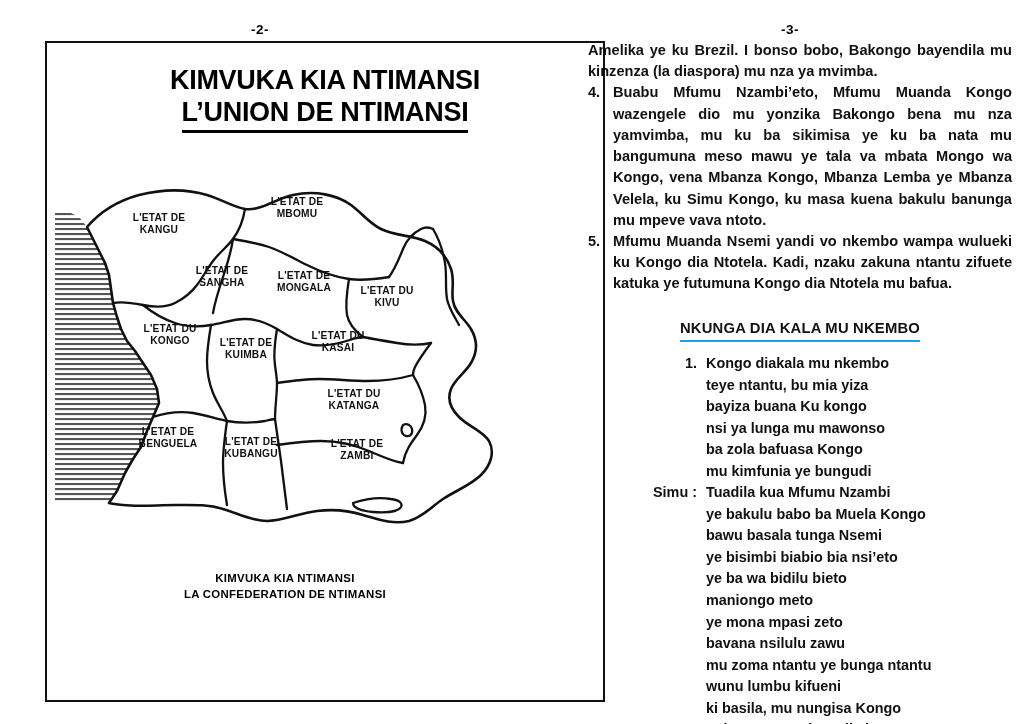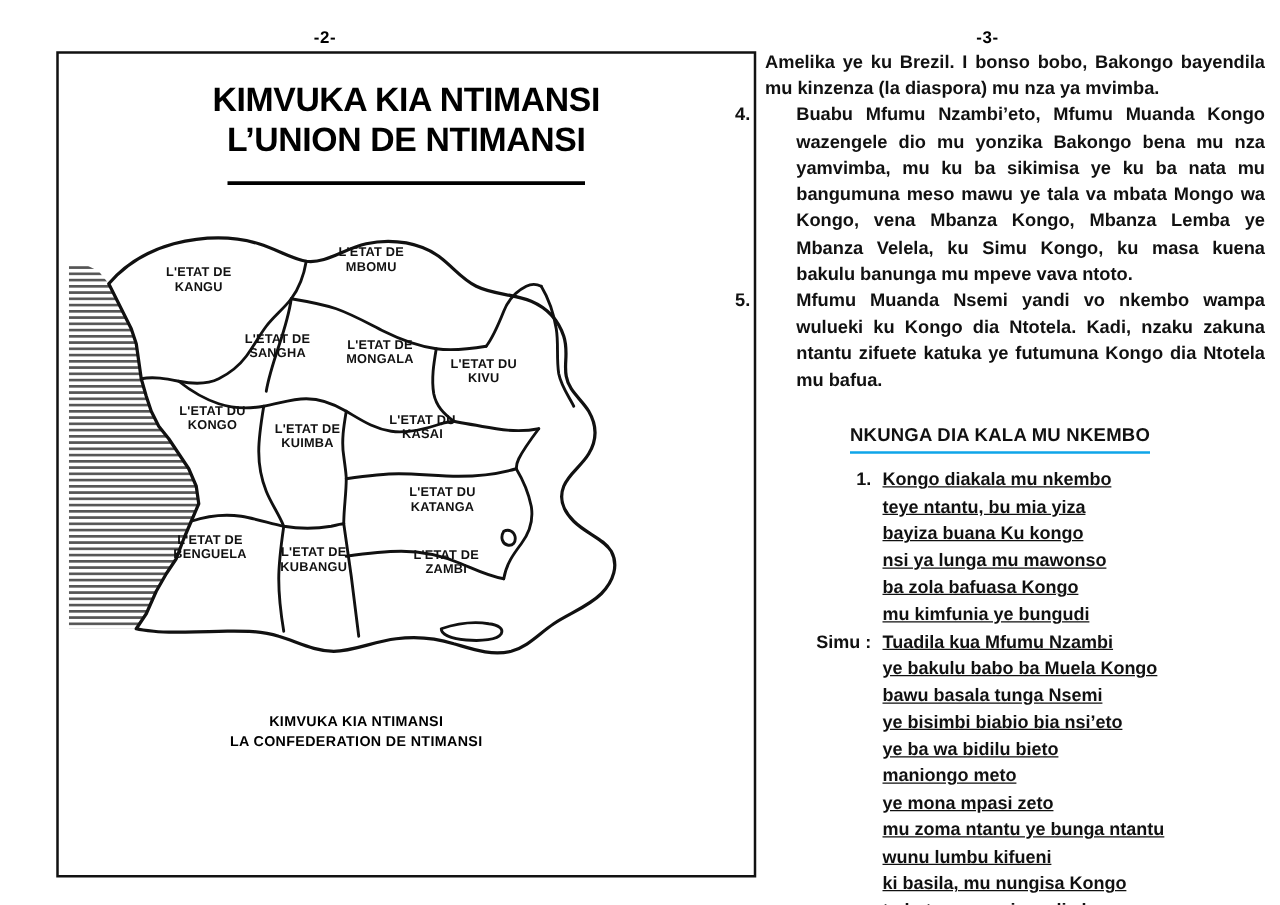--- a/index.html
+++ b/index.html
@@ -52,21 +52,21 @@
     text-align: center;
     font-family: "Liberation Sans", sans-serif;
     font-weight: bold;
     font-size: 27px;
     line-height: 1.18;
     letter-spacing: -0.3px;
   }
   .plate-title .line2 {
     display: inline-block;
     border-bottom: 3px solid #000;
-    padding-bottom: 16px;
+    padding-bottom: 1px;
   }
 
   
   .map-wrap {
     position: absolute;
     left: 0;
     top: 130px;
     width: 476px;
     height: 390px;
   }
@@ -100,21 +100,21 @@
     left: 32px;
     top: 40px;
     width: 424px;
     font-family: "Liberation Sans", sans-serif;
     font-size: 14.6px;
     font-weight: bold;
     line-height: 1.455;
     color: #111;
   }
   .para { margin: 0 0 0 0; }
-  .para.just { text-align: justify; text-align-last: left; margin-left: 24px; }
+  .para.just { text-align: justify; text-align-last: left; }
 
   .numitem {
     display: flex;
     align-items: flex-start;
     gap: 8px;
   }
   .numitem .num {
     flex: 0 0 auto;
     width: 17px;
     text-align: left;
@@ -148,21 +148,20 @@
     flex: 0 0 auto;
     width: 118px;
     text-align: right;
     padding-right: 9px;
     box-sizing: border-box;
     white-space: nowrap;
   }
   .verse-row .vline {
     flex: 1 1 auto;
     white-space: nowrap;
-    text-decoration: underline;
   }
 </style>
 </head>
 <body>
 
 <div class="page page-left">
 
   <div class="folio folio-left">-2-</div>
 
   <div class="plate">
@@ -375,20 +374,24 @@
         <div class="verse-row">
           <div class="gutter"></div>
           <div class="vline">maniongo meto</div>
         </div>
         <div class="verse-row">
           <div class="gutter"></div>
           <div class="vline">ye mona mpasi zeto</div>
         </div>
         <div class="verse-row">
           <div class="gutter"></div>
+          <div class="vline">bavana nsilulu zawu</div>
+        </div>
+        <div class="verse-row">
+          <div class="gutter"></div>
           <div class="vline">mu zoma ntantu ye bunga ntantu</div>
         </div>
         <div class="verse-row">
           <div class="gutter"></div>
           <div class="vline">wunu lumbu kifueni</div>
         </div>
         <div class="verse-row">
           <div class="gutter"></div>
           <div class="vline">ki basila, mu nungisa Kongo</div>
         </div>

